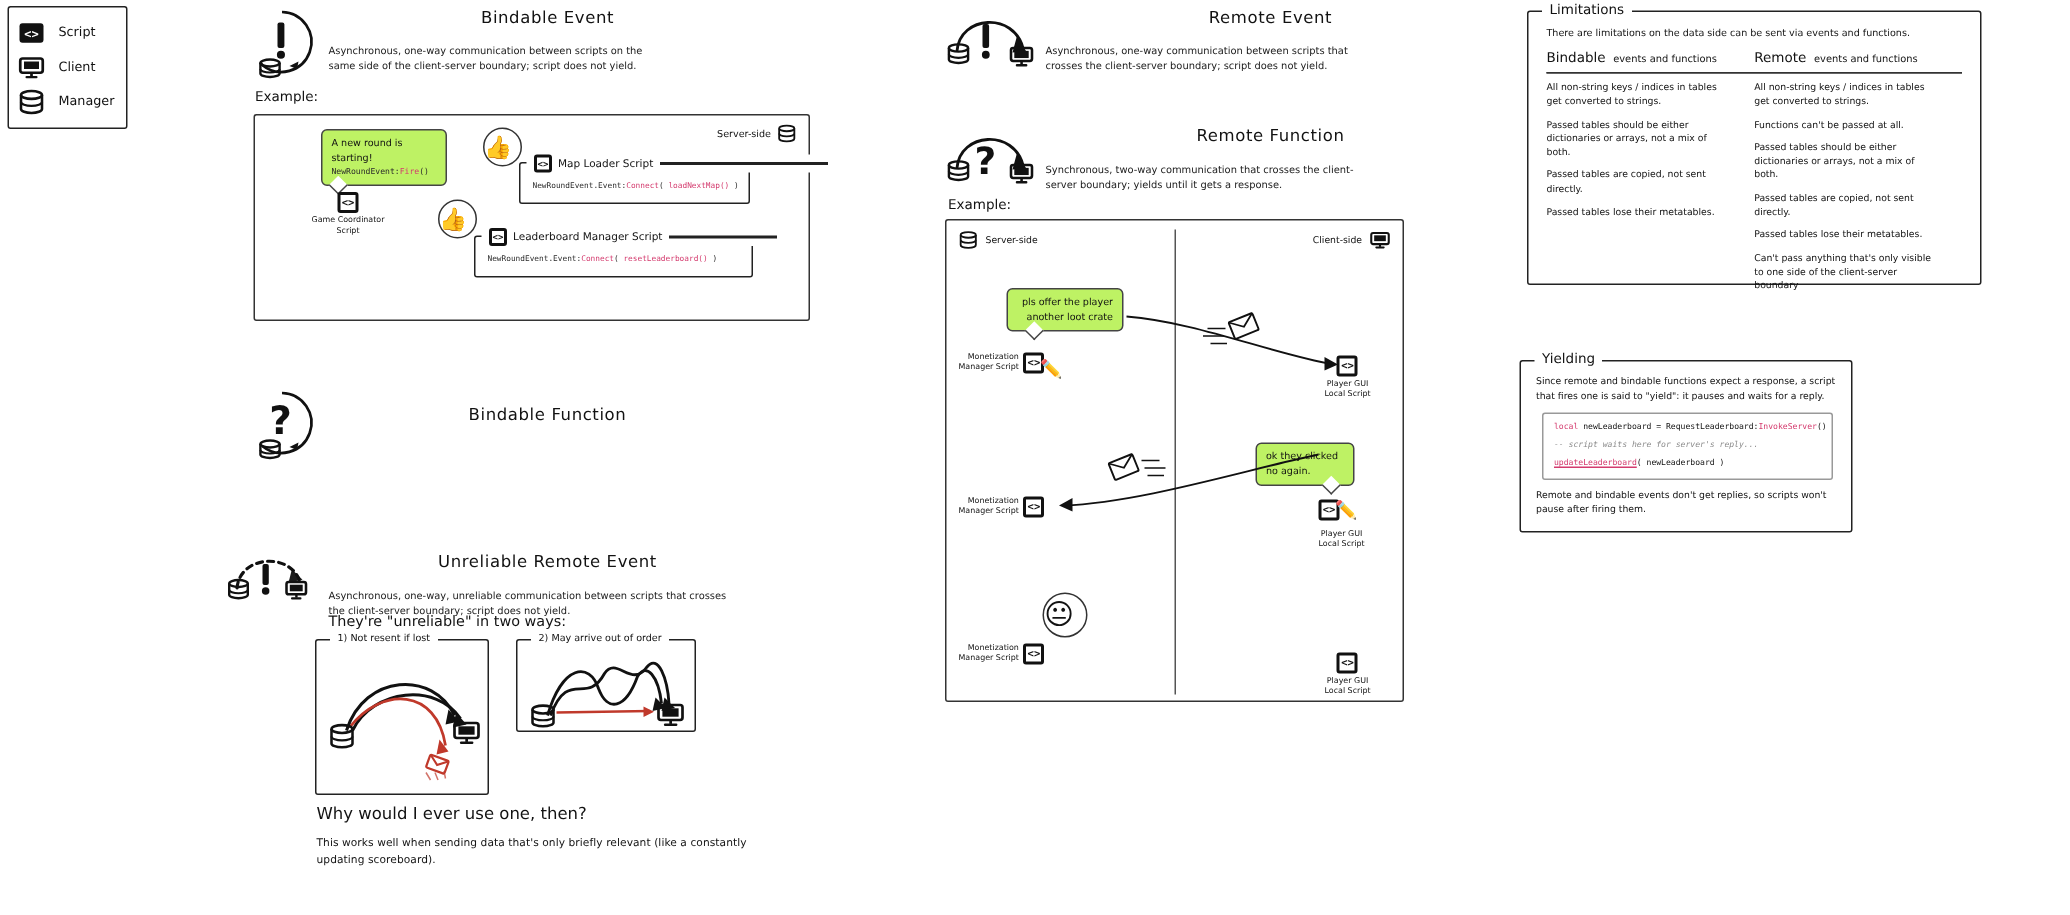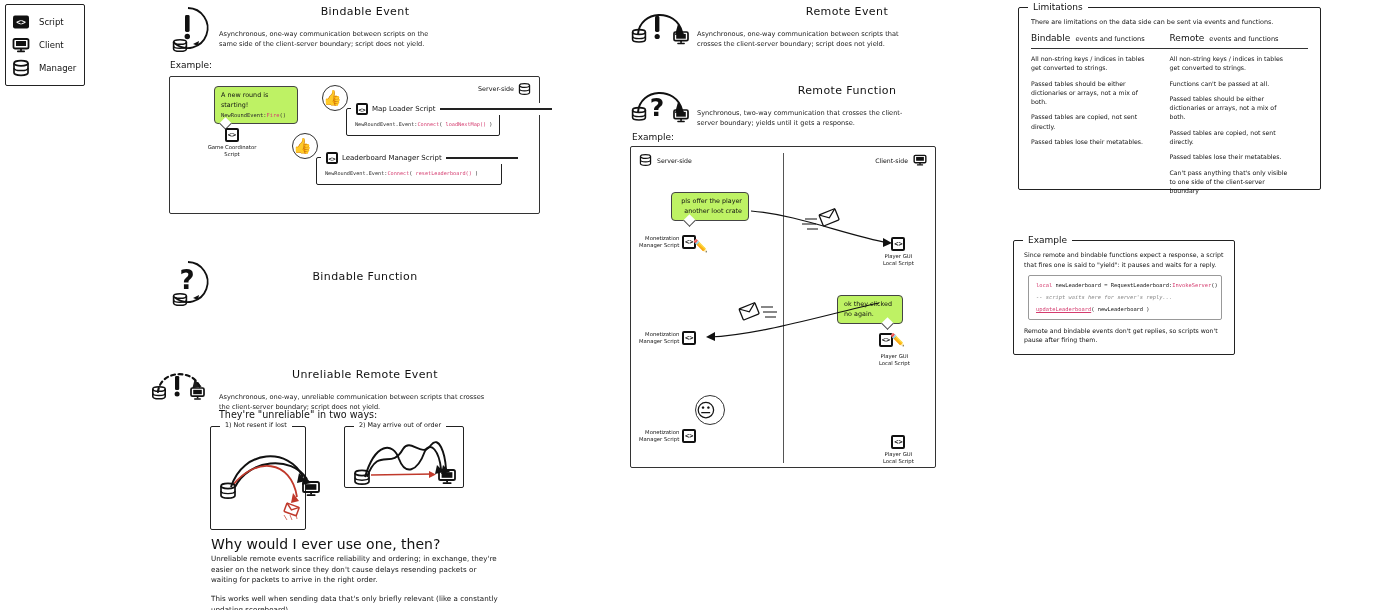--- a/index.html
+++ b/index.html
@@ -255,21 +255,21 @@
   </div>
   <div class="abs" style="left:219px; top:368px; width:292px;">
     <div class="hdr-row">
       <span class="title-hand">Unreliable Remote Event</span>
       <span class="rule"></span>
     </div>
     <div class="sec-desc" style="margin-top:3px; width:270px;">Asynchronous, one-way, unreliable communication between scripts that crosses the client-server boundary; script does not yield.</div>
   </div>
   <div class="abs" style="left:219px; top:409px; font-size:9.6px;">They're "unreliable" in two ways:</div>
 
-  <div class="fs" style="left:210px; top:426px; width:96px; height:104px;">
+  <div class="fs" style="left:210px; top:426px; width:116px; height:104px;">
     <span class="fs-legend" style="font-size:6.4px;">1) Not resent if lost</span>
     <svg width="118" height="100" viewBox="0 0 118 100" style="position:absolute;left:0;top:2px;">
       <path d="M20 58 C32 20, 78 18, 92 48" fill="none" stroke="#111" stroke-width="2"></path>
       <path d="M24 58 C38 30, 80 26, 96 50" fill="none" stroke="#111" stroke-width="2"></path>
       <path d="M88 44 l7 8 l-9 2 z" fill="#111"></path>
       <path d="M93 46 l7 8 l-9 2 z" fill="#111"></path>
       <path d="M22 56 C44 28, 80 30, 86 68" fill="none" stroke="#c0392b" stroke-width="1.8"></path>
       <path d="M82 64 l6 8 l-8 2 z" fill="#c0392b"></path>
       <ellipse cx="17" cy="57" rx="7" ry="2.6" fill="none" stroke="#111" stroke-width="1.7"></ellipse>
       <path d="M10 57v9.6c0 1.44 3.13 2.6 7 2.6s7-1.16 7-2.6V57" fill="none" stroke="#111" stroke-width="1.7"></path>
@@ -299,22 +299,21 @@
       <path d="M10 44v8.6c0 1.44 3.13 2.6 7 2.6s7-1.16 7-2.6V44" fill="none" stroke="#111" stroke-width="1.7"></path>
       <path d="M10 48.6c0 1.44 3.13 2.6 7 2.6s7-1.16 7-2.6" fill="none" stroke="#111" stroke-width="1.4"></path>
       <rect x="94" y="41" width="16" height="10" rx="1.6" fill="none" stroke="#111" stroke-width="1.8"></rect>
       <rect x="96.6" y="43.2" width="10.8" height="5.6" fill="#111"></rect>
       <rect x="101.2" y="51" width="1.8" height="2.6" fill="#111"></rect>
       <rect x="97.6" y="53.3" width="9" height="1.7" rx=".8" fill="#111"></rect>
     </svg>
   </div>
 
   <div class="abs" style="left:211px; top:536px; width:300px;">
-    <div style="font-size:14px;">Why would I ever use one, then?</div>
-    <div class="body-txt" style="margin-top:2px; width:292px;">Unreliable remote events sacrifice reliability and ordering; in exchange, they're easier on the network since they don't cause delays resending packets or waiting for packets to arrive in the right order.</div>
+    <div style="font-size:11px;">Why would I ever use one, then?</div>
     <div class="body-txt" style="margin-top:8px; width:292px;">This works well when sending data that's only briefly relevant (like a constantly updating scoreboard).</div>
   </div>
 
   <div class="abs" style="left:630px; top:4px;">
     <svg width="60" height="46" viewBox="0 0 60 46">
       <path d="M8 30 C10 6, 46 4, 52 28" fill="none" stroke="#111" stroke-width="1.9"></path>
       <path d="M48 20 l6 10 l-9 1 z" fill="#111"></path>
       <rect x="25" y="12" width="4.4" height="16" rx="1.4" fill="#111"></rect>
       <circle cx="27.2" cy="32.5" r="2.6" fill="#111"></circle>
       <ellipse cx="9" cy="28" rx="6.4" ry="2.4" fill="none" stroke="#111" stroke-width="1.6"></ellipse>
@@ -484,21 +483,21 @@
               <p>Passed tables lose their metatables.</p>
               <p>Can't pass anything that's only visible to one side of the client-server boundary</p>
             </td>
           </tr>
         </tbody>
       </table>
     </div>
   </div>
 
   <div class="fs" style="left:1013px; top:240px; width:222px; height:115px;">
-    <span class="fs-legend" style="font-size:9px;">Example</span>
+    <span class="fs-legend" style="font-size:9px;">Yielding</span>
     <div style="padding:9px 10px 0 10px;">
       <div style="font-size:6.2px; line-height:1.55;">Since remote and bindable functions expect a response, a script that fires one is said to "yield": it pauses and waits for a reply.</div>
       <div id="yield-code">
         <div class="ln"><span class="k-pink">local</span><span> newLeaderboard = RequestLeaderboard:</span><span class="k-pink">InvokeServer</span><span>()</span></div>
         <div class="ln k-gray">-- script waits here for server's reply...</div>
         <div class="ln"><span class="ul-pink">updateLeaderboard</span><span>( newLeaderboard )</span></div>
       </div>
       <div style="font-size:6.2px; line-height:1.55;">Remote and bindable events don't get replies, so scripts won't pause after firing them.</div>
     </div>
   </div>

